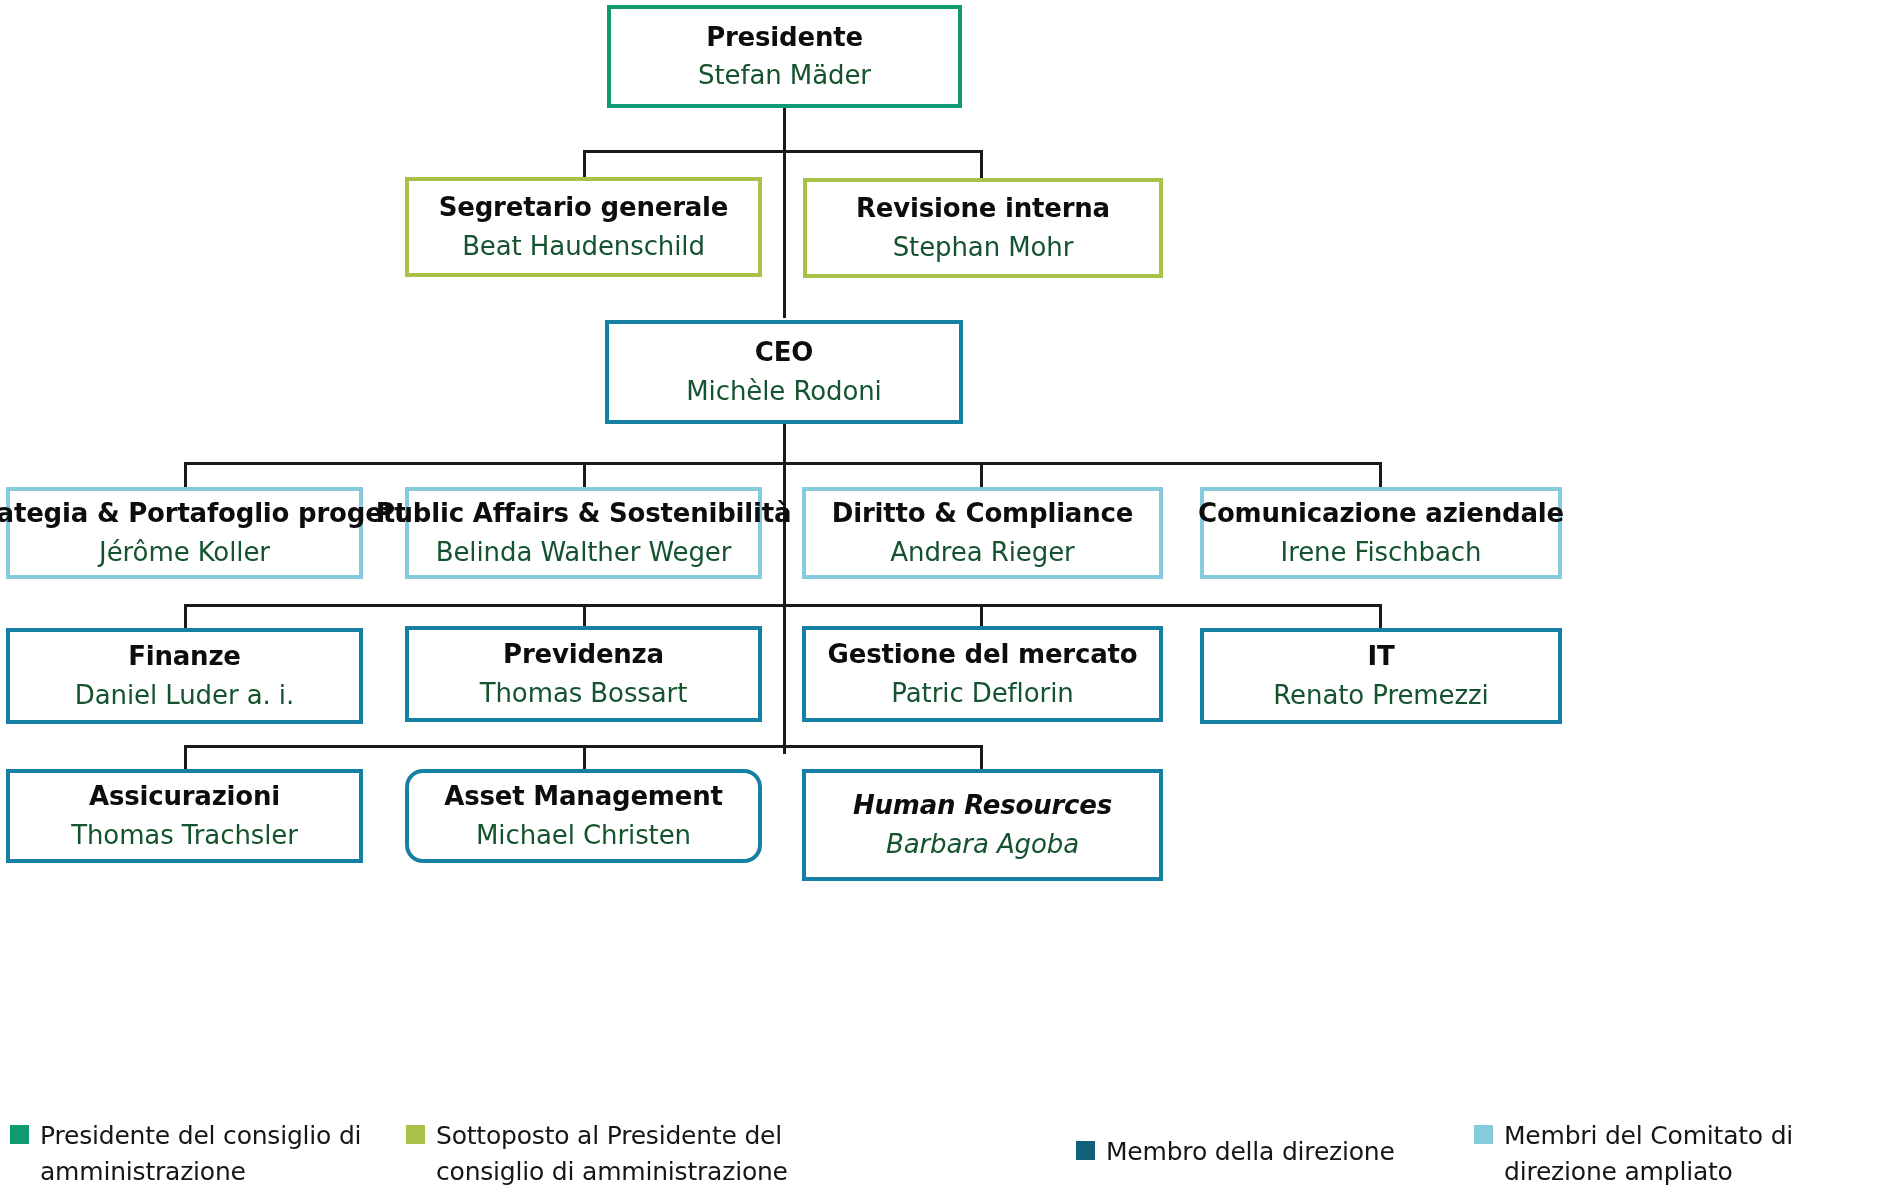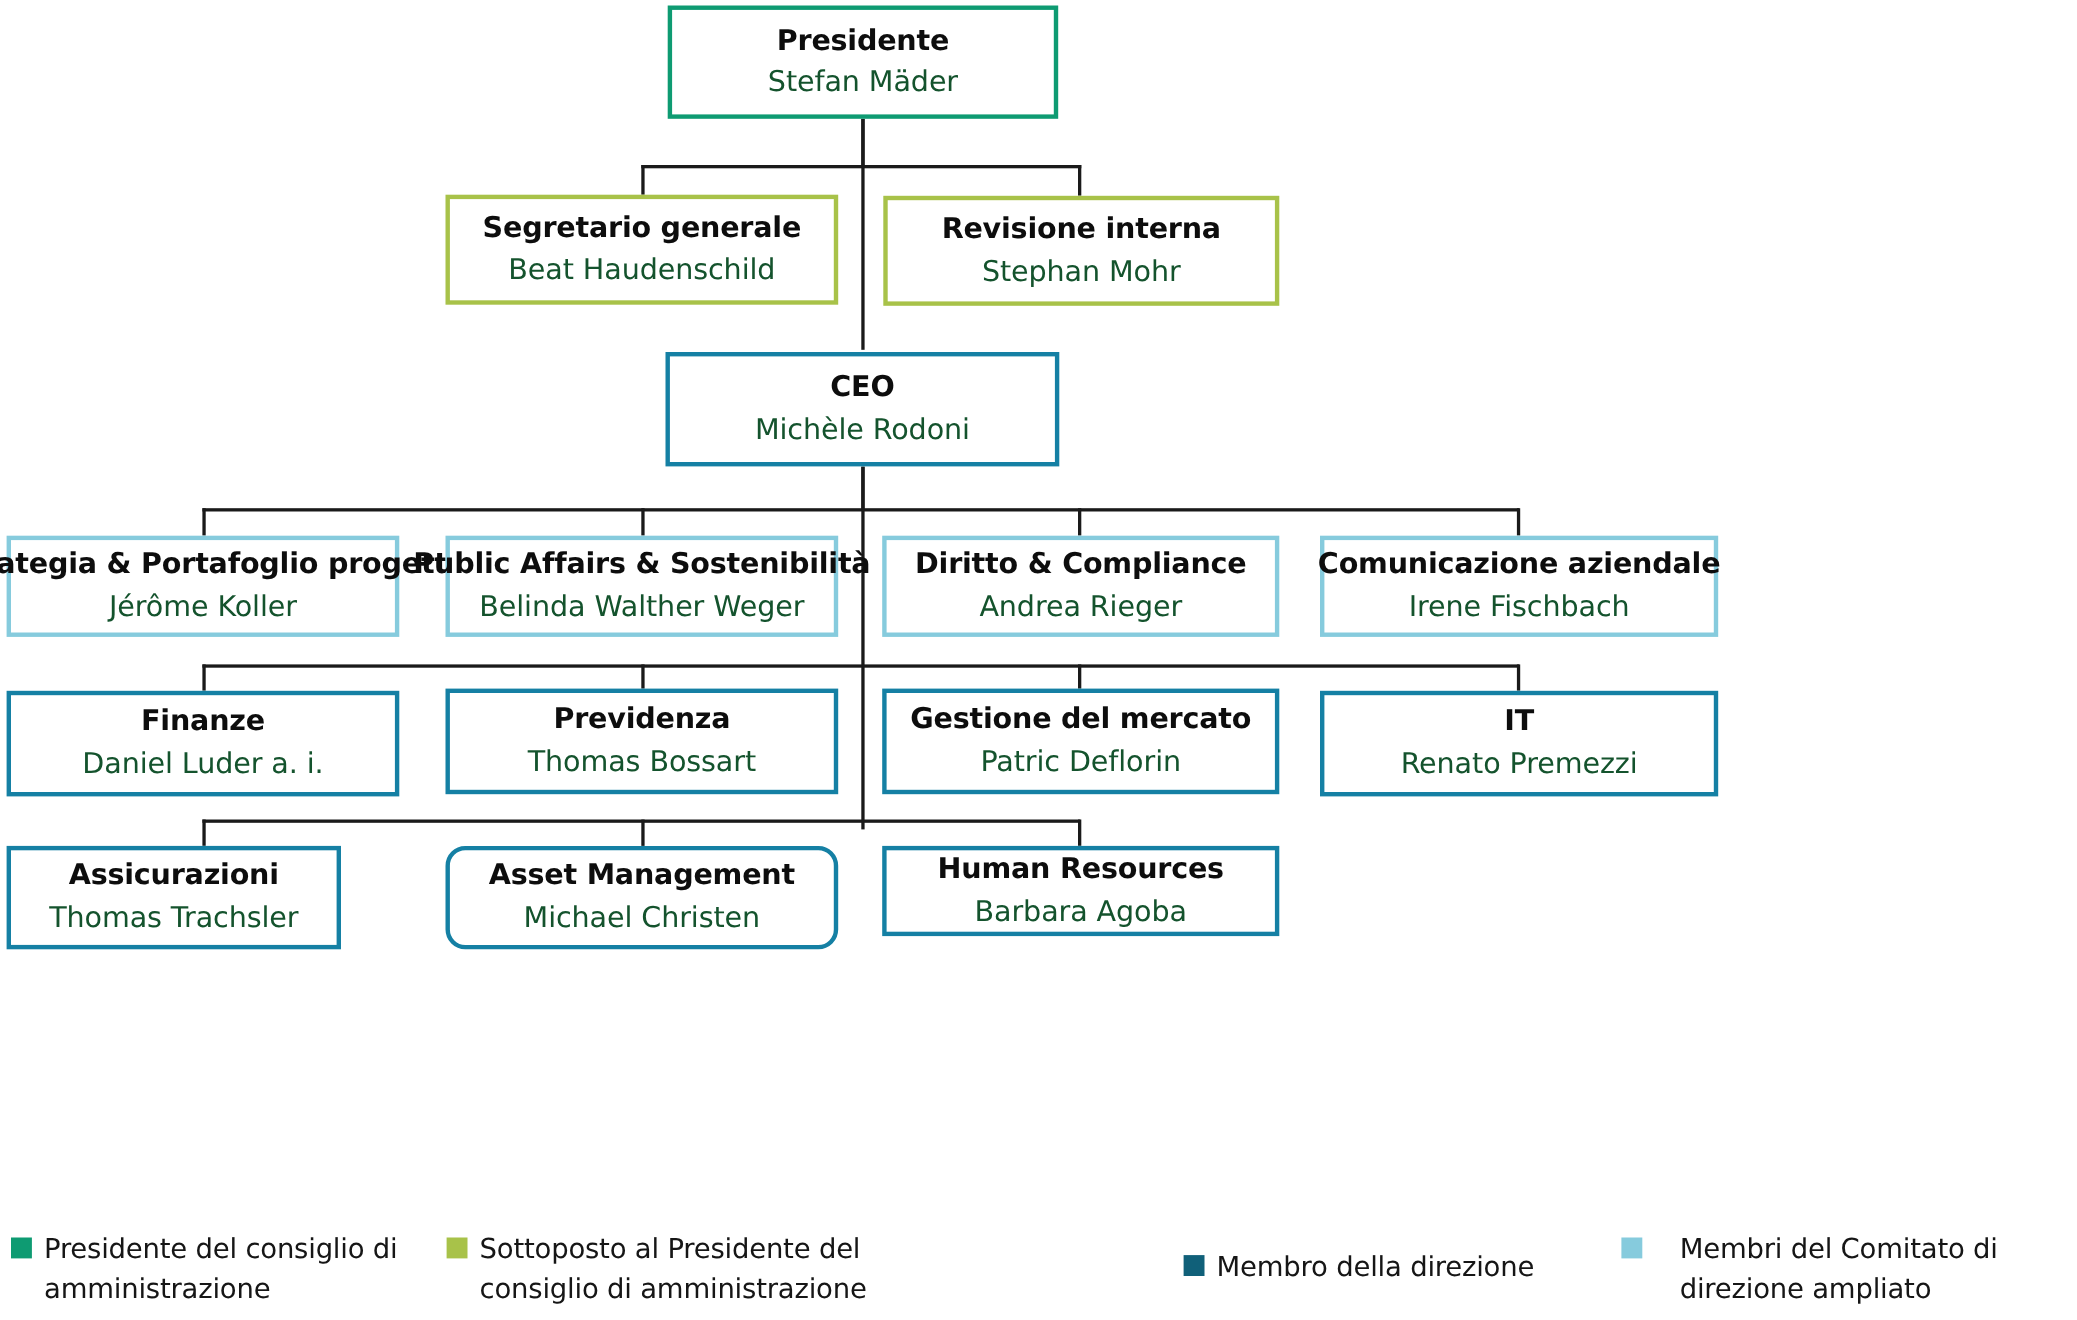--- a/index.html
+++ b/index.html
@@ -161,31 +161,31 @@
   <div class="node b-blue" style="left:802px;top:626px;width:361px;height:96px;">
     <div class="role">Gestione del mercato</div>
     <div class="person">Patric Deflorin</div>
   </div>
 
   <div class="node b-blue" style="left:1200px;top:628px;width:362px;height:96px;">
     <div class="role">IT</div>
     <div class="person">Renato Premezzi</div>
   </div>
 
-  <div class="node b-blue" style="left:6px;top:769px;width:304px;height:94px;">
+  <div class="node b-blue" style="left:6px;top:769px;width:357px;height:94px;">
     <div class="role">Assicurazioni</div>
     <div class="person">Thomas Trachsler</div>
   </div>
 
   <div class="node b-blue" style="left:405px;top:769px;width:357px;height:94px;border-radius:18px;">
     <div class="role">Asset Management</div>
     <div class="person">Michael Christen</div>
   </div>
 
-  <div class="node b-blue" style="left:802px;top:769px;width:361px;height:82px;">
+  <div class="node b-blue" style="left:802px;top:769px;width:361px;height:112px;font-style:italic;">
     <div class="role">Human Resources</div>
     <div class="person">Barbara Agoba</div>
   </div>
 
   <div id="legend">
 
     <div class="legend-item" style="left:10px;top:0px;width:360px;">
       <span class="swatch sw-green"></span>
       <span class="legend-label">Presidente del consiglio di amministrazione</span>
     </div>
@@ -193,20 +193,20 @@
     <div class="legend-item" style="left:406px;top:0px;width:470px;">
       <span class="swatch sw-olive"></span>
       <span class="legend-label">Sottoposto al Presidente del consiglio di amministrazione</span>
     </div>
 
     <div class="legend-item" style="left:1076px;top:16px;width:380px;">
       <span class="swatch sw-dblue"></span>
       <span class="legend-label">Membro della direzione</span>
     </div>
 
-    <div class="legend-item" style="left:1474px;top:0px;width:400px;gap:23px;">
+    <div class="legend-item" style="left:1474px;top:0px;width:400px;">
       <span class="swatch sw-ltblue"></span>
       <span class="legend-label">Membri del Comitato di direzione ampliato</span>
     </div>
 
   </div>
 
 </div>
 
 </body></html>

